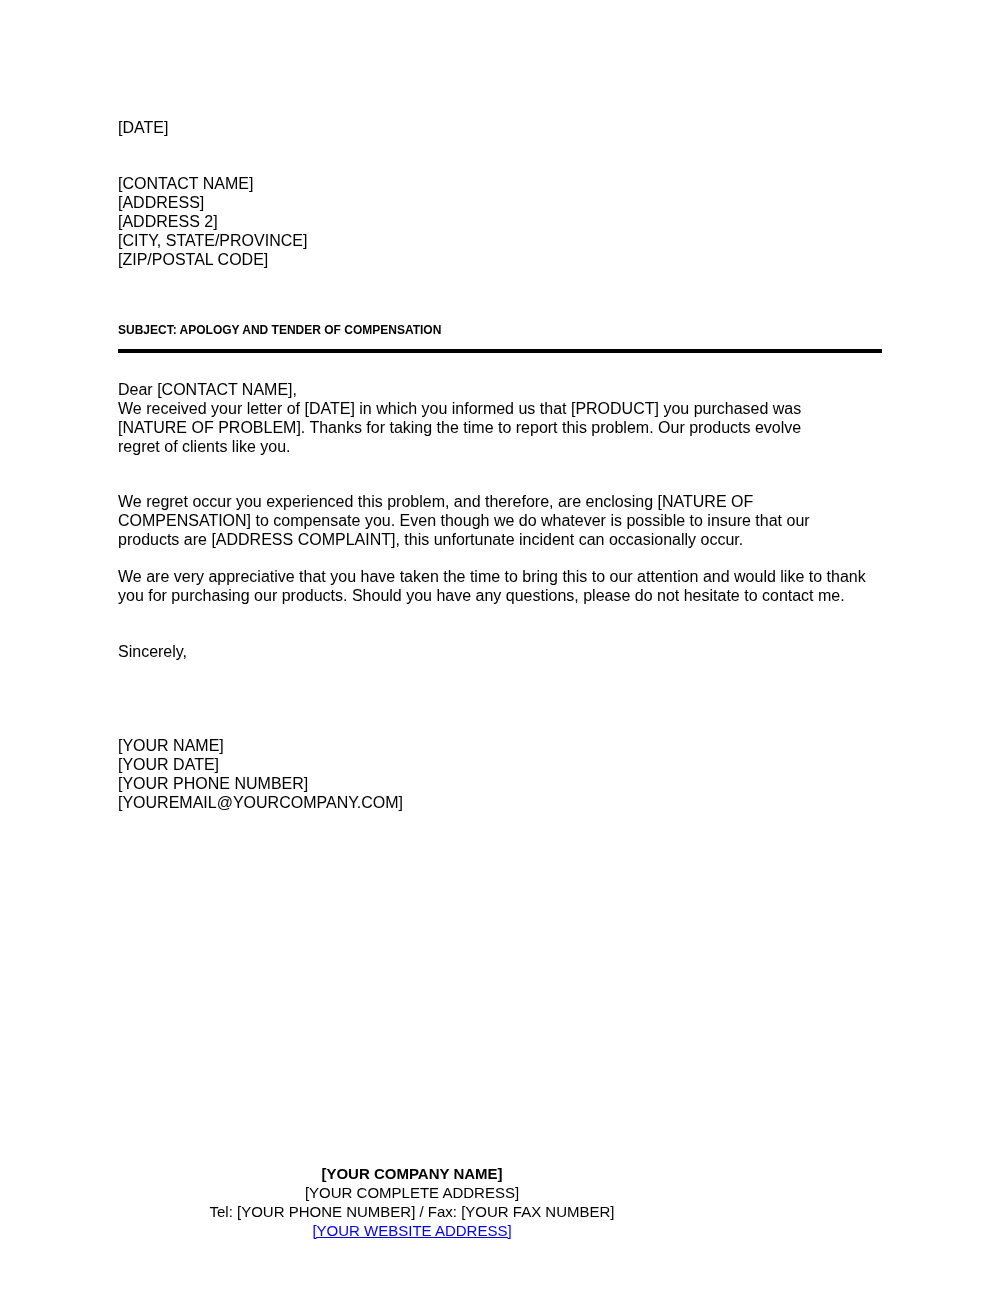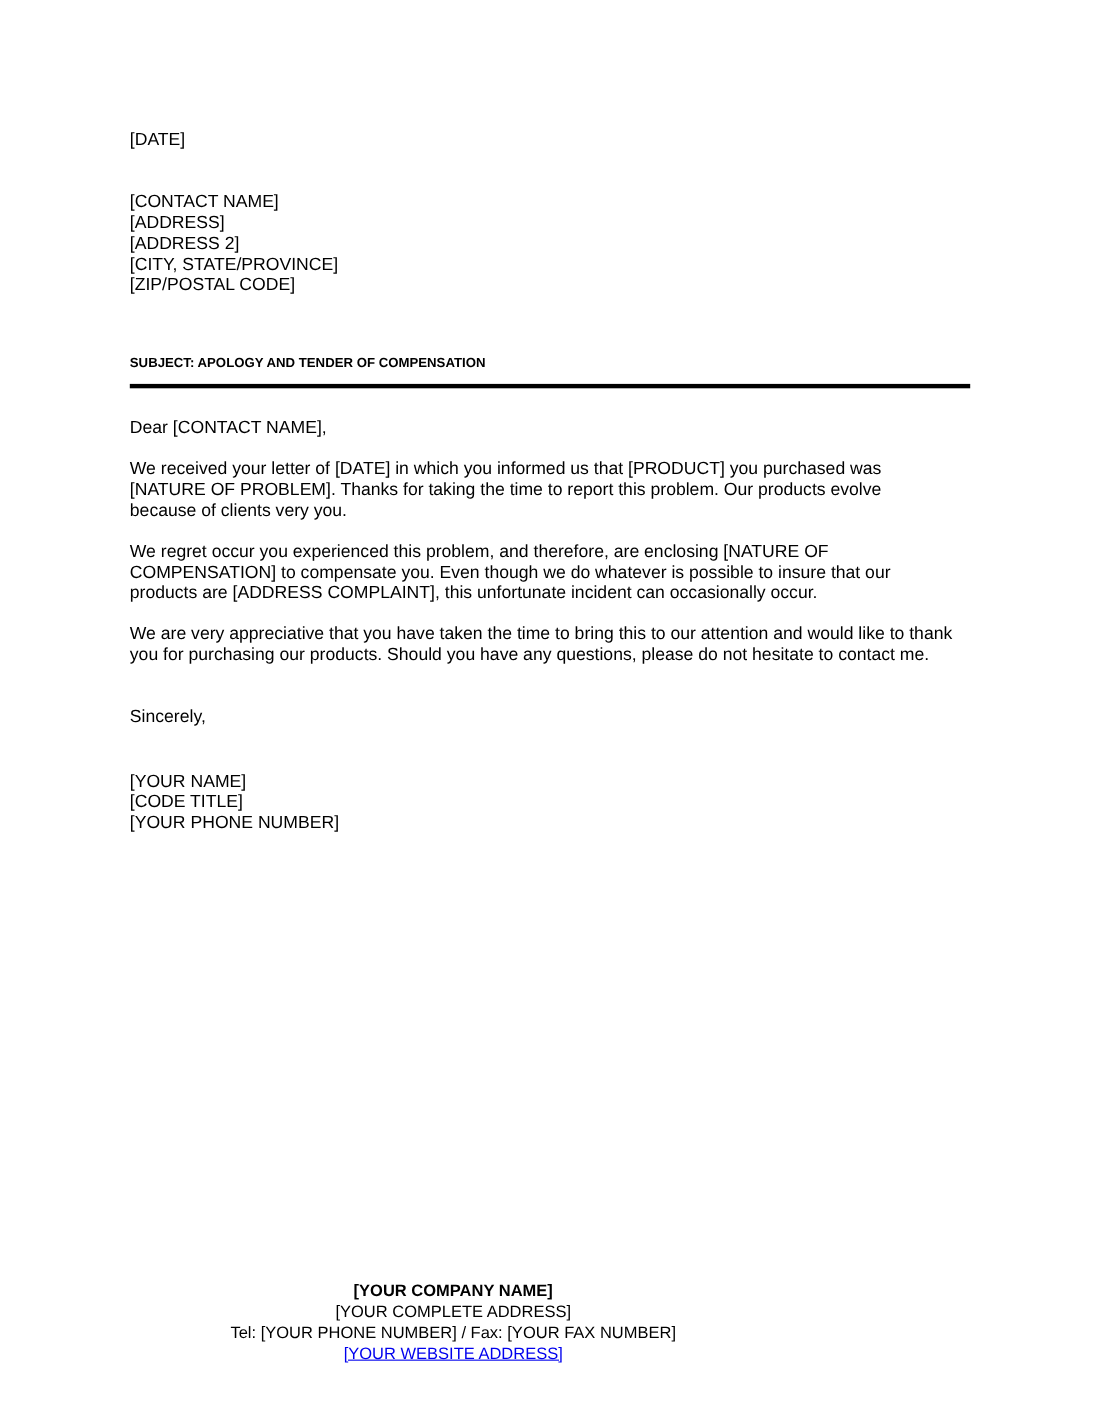--- a/index.html
+++ b/index.html
@@ -28,45 +28,46 @@
   <span class="line">[ZIP/POSTAL CODE]</span>
 </div>
 
 <div class="subject">SUBJECT: APOLOGY AND TENDER OF COMPENSATION</div>
 <div class="rule"></div>
 
 <div class="blk" style="top:380px">
   <span class="line">Dear [CONTACT NAME],</span>
 </div>
 
-<div class="blk" style="top:417px">
+<div class="blk" style="top:399px">
   <span class="line">We received your letter of [DATE] in which you informed us that [PRODUCT] you purchased was</span>
   <span class="line">[NATURE OF PROBLEM]. Thanks for taking the time to report this problem. Our products evolve</span>
-  <span class="line">because of clients very you.</span>
+  <span class="line">regret of clients like you.</span>
 </div>
 
 <div class="blk" style="top:492px">
   <span class="line">We regret occur you experienced this problem, and therefore, are enclosing [NATURE OF</span>
   <span class="line">COMPENSATION] to compensate you. Even though we do whatever is possible to insure that our</span>
   <span class="line">products are [ADDRESS COMPLAINT], this unfortunate incident can occasionally occur.</span>
 </div>
 
 <div class="blk" style="top:567px">
   <span class="line">We are very appreciative that you have taken the time to bring this to our attention and would like to thank</span>
   <span class="line">you for purchasing our products. Should you have any questions, please do not hesitate to contact me.</span>
 </div>
 
 <div class="blk" style="top:642px">
   <span class="line">Sincerely,</span>
 </div>
 
-<div class="blk" style="top:701px">
+<div class="blk" style="top:736px">
   <span class="line">[YOUR NAME]</span>
-  <span class="line">[CODE TITLE]</span>
+  <span class="line">[YOUR DATE]</span>
   <span class="line">[YOUR PHONE NUMBER]</span>
+  <span class="line">[YOUREMAIL@YOURCOMPANY.COM]</span>
 </div>
 
 <div class="footer">
   <div class="bold">[YOUR COMPANY NAME]</div>
   <div>[YOUR COMPLETE ADDRESS]</div>
   <div>Tel: [YOUR PHONE NUMBER] / Fax: [YOUR FAX NUMBER]</div>
   <div><a href="#">[YOUR WEBSITE ADDRESS]</a></div>
 </div>
 
 </body></html>

